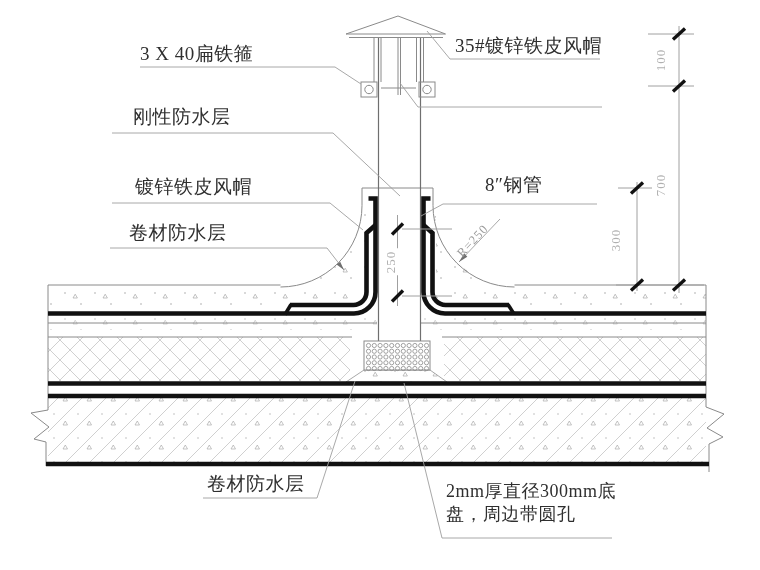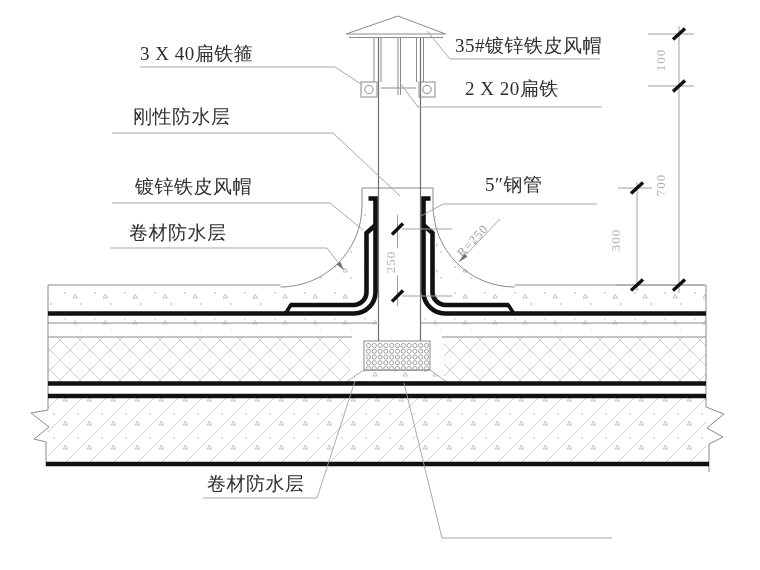--- a/index.html
+++ b/index.html
@@ -154,26 +154,29 @@
     <path d="M612,538 H442 L404,383"></path>
   </g>
   <g fill="#6f6f6f" stroke="none">
     <polygon points="344,270 340.2,261.8 336.6,264.6"></polygon>
     <polygon points="459,262 467.3,256.7 464.2,253.2"></polygon>
   </g>
 </svg>
 
 <div class="lbl" style="left:140px;top:43px">3 X 40扁铁箍</div>
 <div class="lbl" style="left:455px;top:35px">35#镀锌铁皮风帽</div>
-<div class="lbl" style="left:465px;top:78px">2 X 20扁铁</div>
 <div class="lbl" style="left:133px;top:106px">刚性防水层</div>
 <div class="lbl" style="left:135px;top:176px">镀锌铁皮风帽</div>
 <div class="lbl" style="left:129px;top:222px">卷材防水层</div>
-<div class="lbl" style="left:485px;top:174px">5″钢管</div>
+<div class="lbl" style="left:485px;top:174px">8″钢管</div>
 <div class="lbl" style="left:207px;top:473px">卷材防水层</div>
+<div class="lbl lbl-sm two-line" style="left:446px;top:480px">
+  <div>2mm厚直径300mm底</div>
+  <div>盘，周边带圆孔</div>
+</div>
 
 <div class="dim" style="left:661px;top:60px">100</div>
 <div class="dim" style="left:661px;top:185px">700</div>
 <div class="dim" style="left:616px;top:240px">300</div>
 <div class="dim dim-250" style="left:391px;top:262px">250</div>
 <div class="dim dim-r" style="left:473px;top:241px">R=250</div>
 
 </div>
 
 </body></html>

